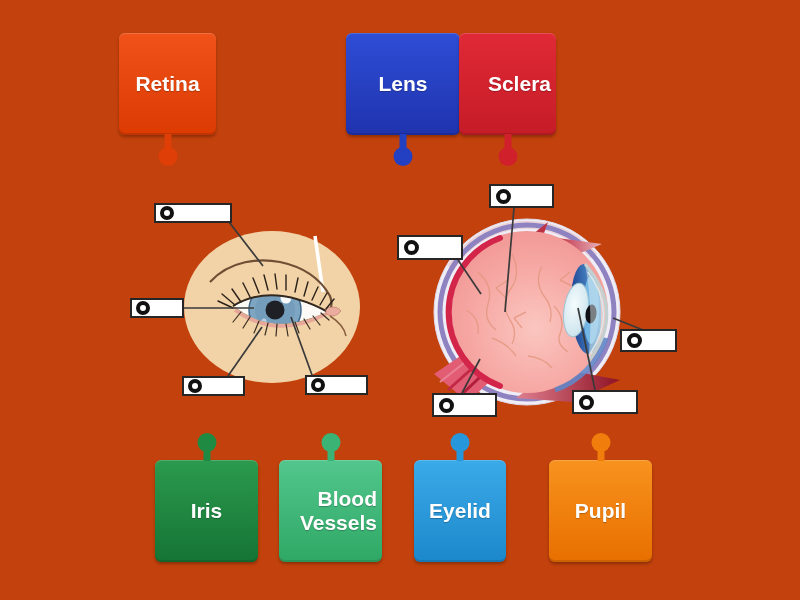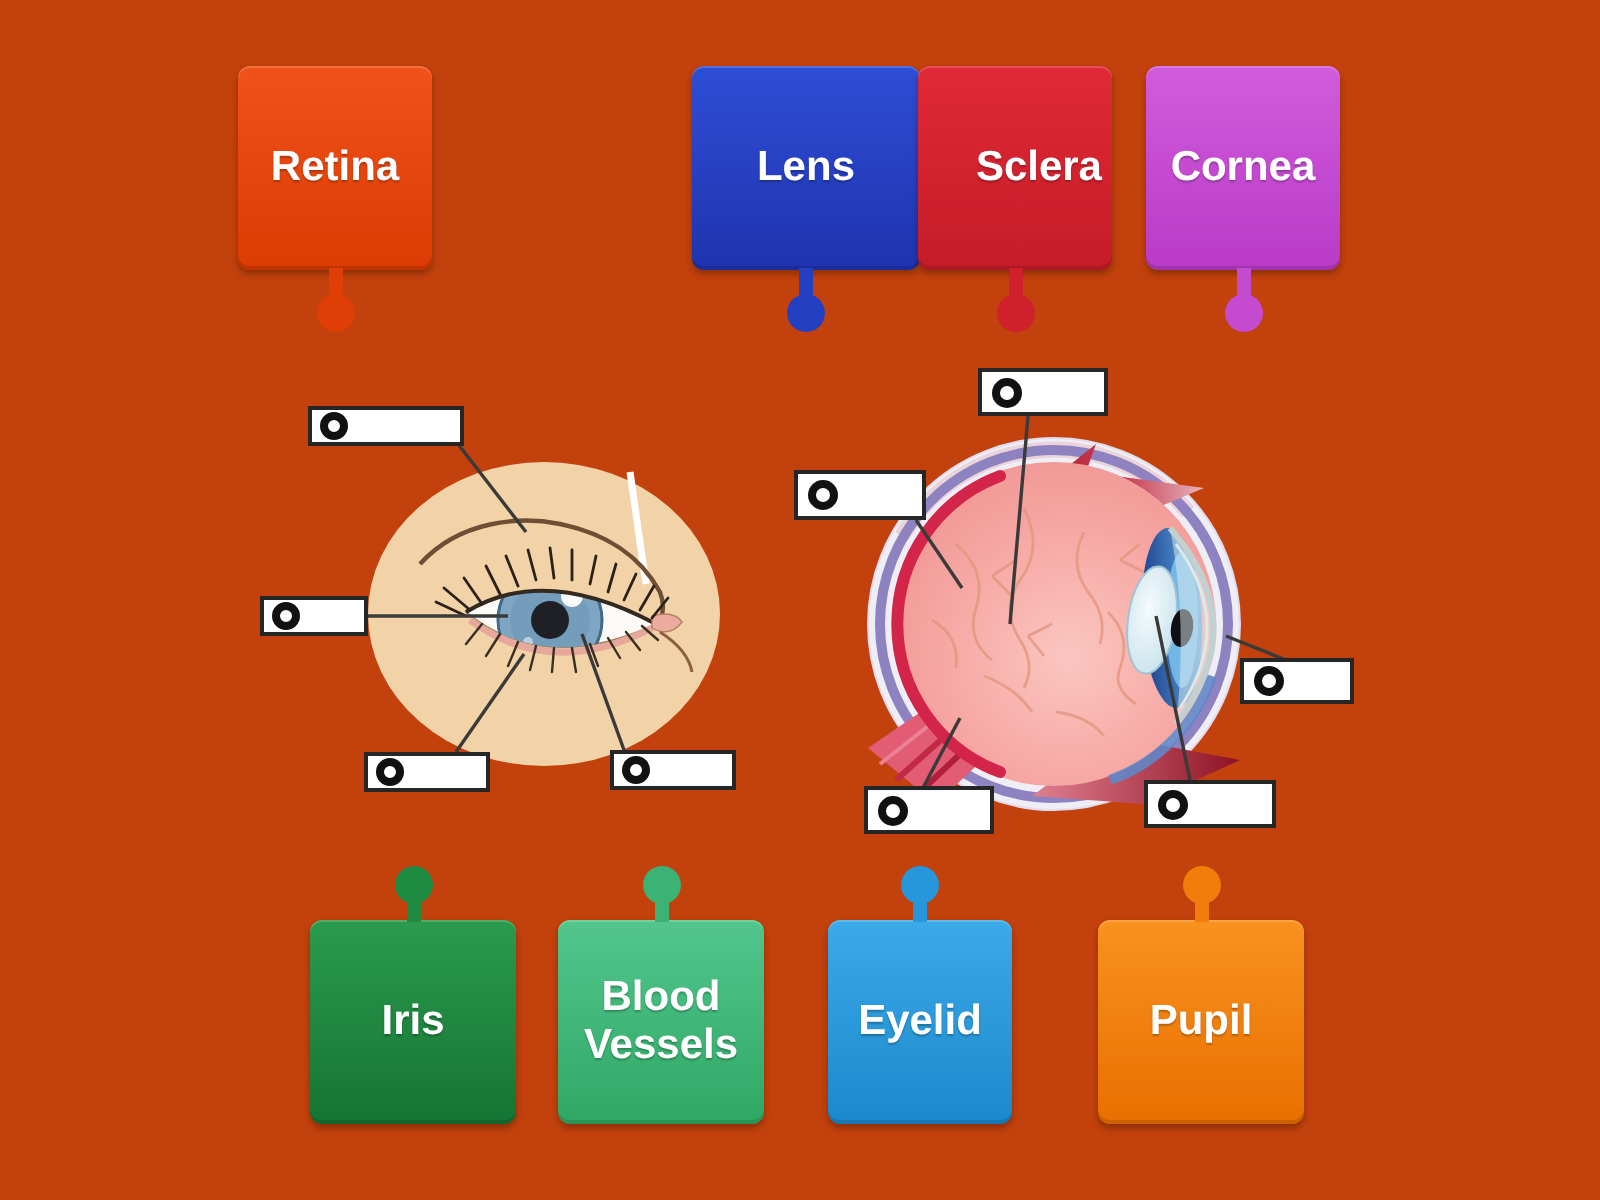--- a/index.html
+++ b/index.html
@@ -196,32 +196,27 @@
   <div class="tile row-top" style="left: 346px; top: 33px; width: 114px; background: linear-gradient(rgb(46, 78, 214) 0%, rgb(31, 51, 174) 100%);">
     <span class="lbl">Lens</span>
     <span class="pin-stem" style="background: rgb(35, 64, 194);"></span>
       <span class="knob" style="background: rgb(35, 64, 194);"></span>
   </div>
   <div class="tile row-top" style="left: 459px; top: 33px; width: 97px; background: linear-gradient(rgb(224, 41, 54) 0%, rgb(197, 28, 39) 100%); justify-content: flex-end;">
     <span class="lbl">Sclera</span>
     <span class="pin-stem" style="background: rgb(208, 32, 44);"></span>
       <span class="knob" style="background: rgb(208, 32, 44);"></span>
   </div>
-  <div class="tile row-top" style="left: 573px; top: 33px; width: 97px; background: linear-gradient(rgb(208, 92, 220) 0%, rgb(185, 58, 198) 100%);">
-    <span class="lbl">Cornea</span>
-    <span class="pin-stem" style="background: rgb(196, 74, 207);"></span>
-      <span class="knob" style="background: rgb(196, 74, 207);"></span>
-  </div>
 
   <div class="tile row-bottom" style="left: 144px; top: 460px; width: 103px; background: linear-gradient(rgb(43, 154, 78) 0%, rgb(21, 116, 52) 100%); margin-left: 11px;">
     <span class="lbl">Iris</span>
     <span class="pin-stem" style="background: rgb(30, 138, 66);"></span>
       <span class="knob" style="background: rgb(30, 138, 66);"></span>
   </div>
-  <div class="tile row-bottom" style="left: 279px; top: 460px; width: 103px; background: linear-gradient(rgb(82, 198, 141) 0%, rgb(47, 168, 101) 100%);">
+  <div class="tile row-bottom" style="left: 279px; top: 460px; width: 103px; background: linear-gradient(rgb(82, 198, 141) 0%, rgb(47, 168, 101) 100%); text-align: right;">
     <span class="lbl">Blood Vessels</span>
     <span class="pin-stem" style="background: rgb(59, 179, 116);"></span>
       <span class="knob" style="background: rgb(59, 179, 116);"></span>
   </div>
   <div class="tile row-bottom" style="left: 414px; top: 460px; width: 92px; background: linear-gradient(rgb(59, 170, 232) 0%, rgb(28, 136, 204) 100%);">
     <span class="lbl">Eyelid</span>
     <span class="pin-stem" style="background: rgb(38, 151, 218);"></span>
       <span class="knob" style="background: rgb(38, 151, 218);"></span>
   </div>
   <div class="tile row-bottom" style="left: 549px; top: 460px; width: 103px; background: linear-gradient(rgb(248, 146, 30) 0%, rgb(232, 111, 0) 100%);">

